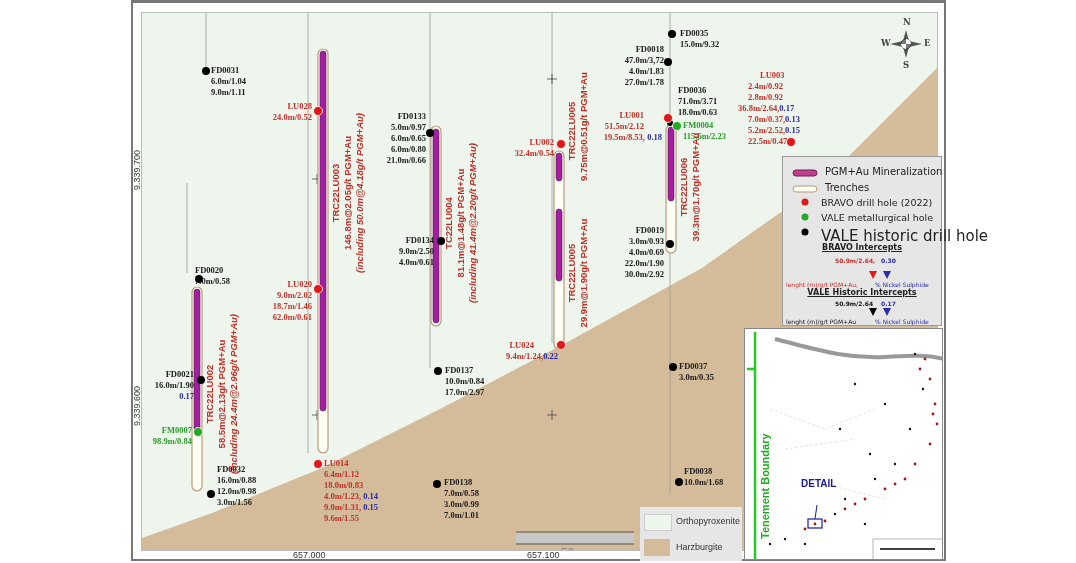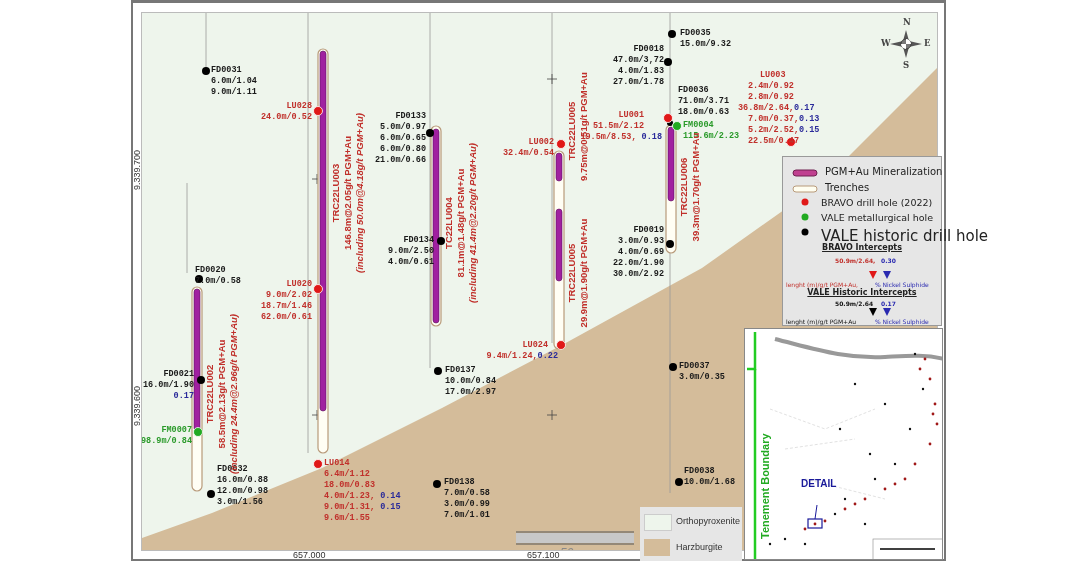--- a/index.html
+++ b/index.html
@@ -1,20 +1,20 @@
 <!DOCTYPE html>
 <html><head>
 <meta charset="utf-8">
 <style>
   html, body { margin:0; padding:0; }
   body { width:1076px; height:563px; background:#ffffff; position:relative; overflow:hidden; font-family:"Liberation Sans", sans-serif; }
   #map-frame { position:absolute; left:131px; top:0; width:815px; height:561px; border:2px solid #777; border-top:3px solid #777; box-sizing:border-box; background:#fff; }
   #map-area { position:absolute; left:141px; top:12px; width:795px; height:537px; background:#eef5ec; overflow:hidden; border:1px solid #bbb; }
   #map-svg { position:absolute; left:0; top:0; }
-  .lbl { position:absolute; font-size:8.5px; font-weight:bold; line-height:11px; white-space:nowrap; font-family:Liberation Mono, monospace; }
+  .lbl { position:absolute; font-size:8.5px; font-weight:bold; line-height:11px; white-space:nowrap; font-family:Liberation Serif, serif; }
   .blk { color:#1a1a1a; }
   .red { color:#c0302b; }
   .grn { color:#2a9a2a; }
   .blu { color:#2a2a9a; }
   .right { text-align:right; }
   .vlabel { position:absolute; transform-origin:0 0; transform:rotate(-90deg); color:#c0302b; font-size:9.5px; font-weight:bold; line-height:12px; text-align:center; white-space:nowrap; font-family:"Liberation Sans", sans-serif; }
   .vlabel .it { font-style:italic; }
   .coord { position:absolute; font-size:9px; color:#333; font-family:"Liberation Sans", sans-serif; }
   .ycoord { position:absolute; font-size:9px; color:#333; transform-origin:0 0; transform:rotate(-90deg); font-family:"Liberation Sans", sans-serif; }
   #legend { position:absolute; left:782px; top:156px; width:160px; height:170px; background:#e6e6e6; border:1px solid #999; box-sizing:border-box; font-family:"DejaVu Sans", sans-serif; }
@@ -206,21 +206,21 @@
     <div>18.0m/0.83</div>
     <div><span>4.0m/1.23,</span> <span class="blu">0.14</span></div>
     <div><span>9.0m/1.31,</span> <span class="blu">0.15</span></div>
     <div>9.6m/1.55</div>
   </div>
   <div class="lbl red right" style="left:350px;top:124px;width:62px">
     <div>LU002</div>
     <div>32.4m/0.54</div>
   </div>
   <div class="lbl red right" style="left:344px;top:327px;width:72px">
-    <div style="padding-right:10px">LU024</div>
+    <div style="padding-right:24px">LU024</div>
     <div><span>9.4m/1.24,</span><span class="blu">0.22</span></div>
   </div>
   <div class="lbl red right" style="left:430px;top:97px;width:90px">
     <div style="padding-right:18px">LU001</div>
     <div style="padding-right:18px">51.5m/2.12</div>
     <div><span>19.5m/8.53,</span> <span class="blu">0.18</span></div>
   </div>
   <div class="lbl red" style="left:596px;top:57px">
     <div style="padding-left:22px">LU003</div>
     <div style="padding-left:10px">2.4m/0.92</div>

